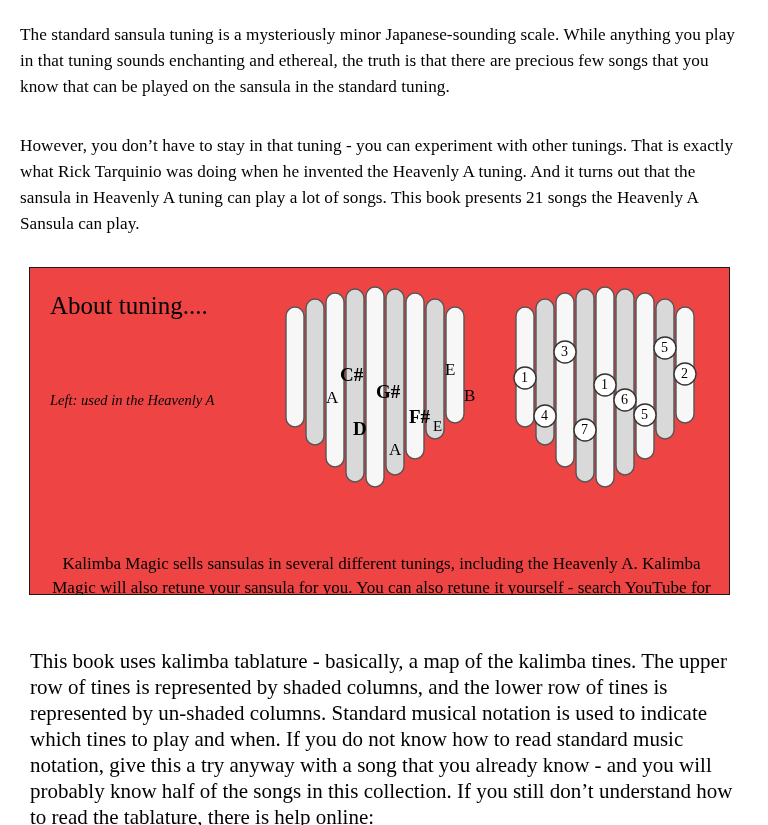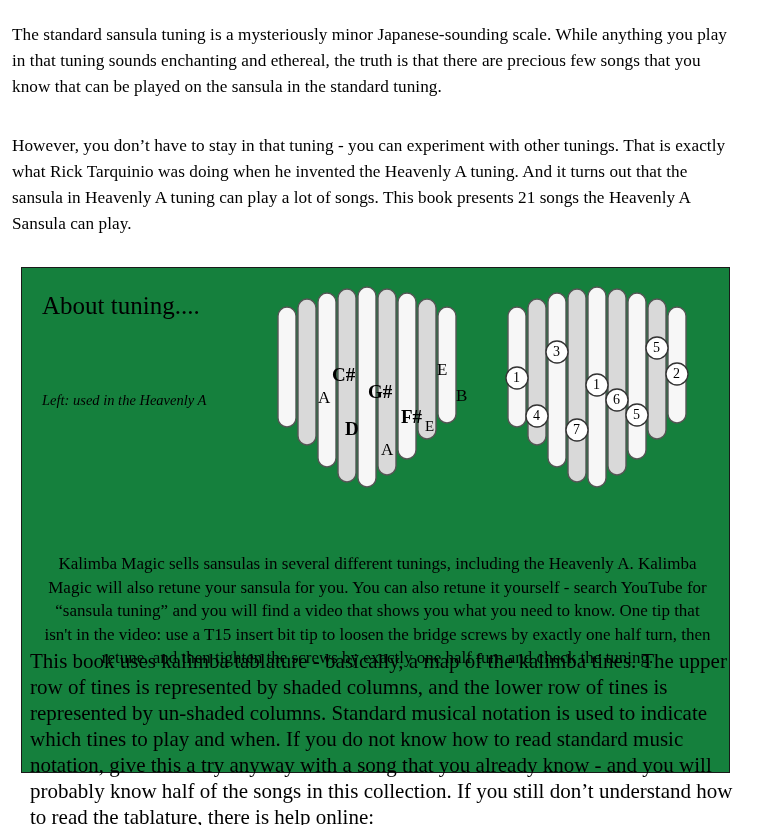--- a/index.html
+++ b/index.html
@@ -13,38 +13,38 @@
     font-family: "Liberation Serif", serif;
     color: #000000;
     position: relative;
     overflow: hidden;
   }
   .page {
     position: relative;
     width: 768px;
     height: 825px;
     box-sizing: border-box;
-    padding: 22px 30px 0 12px;
+    padding: 22px 30px 0 20px;
   }
   p.body-text {
     font-size: 17.2px;
     line-height: 26px;
     margin: 0 0 0 0;
     text-align: left;
     letter-spacing: 0.05px;
   }
   p.body-text + p.body-text {
     margin-top: 33px;
   }
   .box {
     position: relative;
     margin: 30px 8px 0 9px;
     border: 1.5px solid #1a1a1a;
-    background: #15803d;
-    height: 506px;
+    background: #ef4444;
+    height: 328px;
     box-sizing: border-box;
     overflow: hidden;
   }
   .box-title {
     position: absolute;
     left: 20px;
     top: 24px;
     font-size: 25px;
     font-family: "Liberation Serif", serif;
   }

